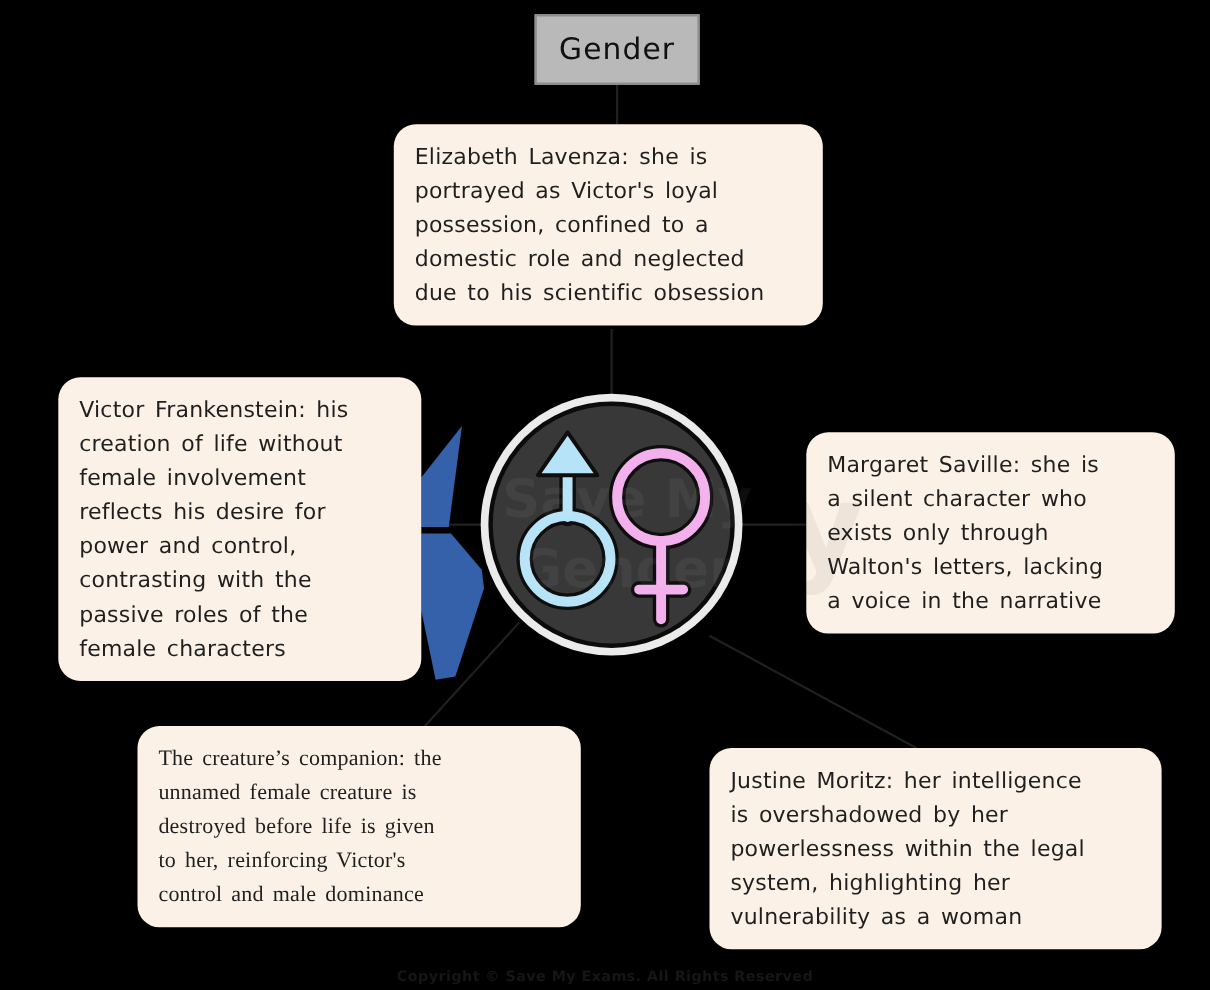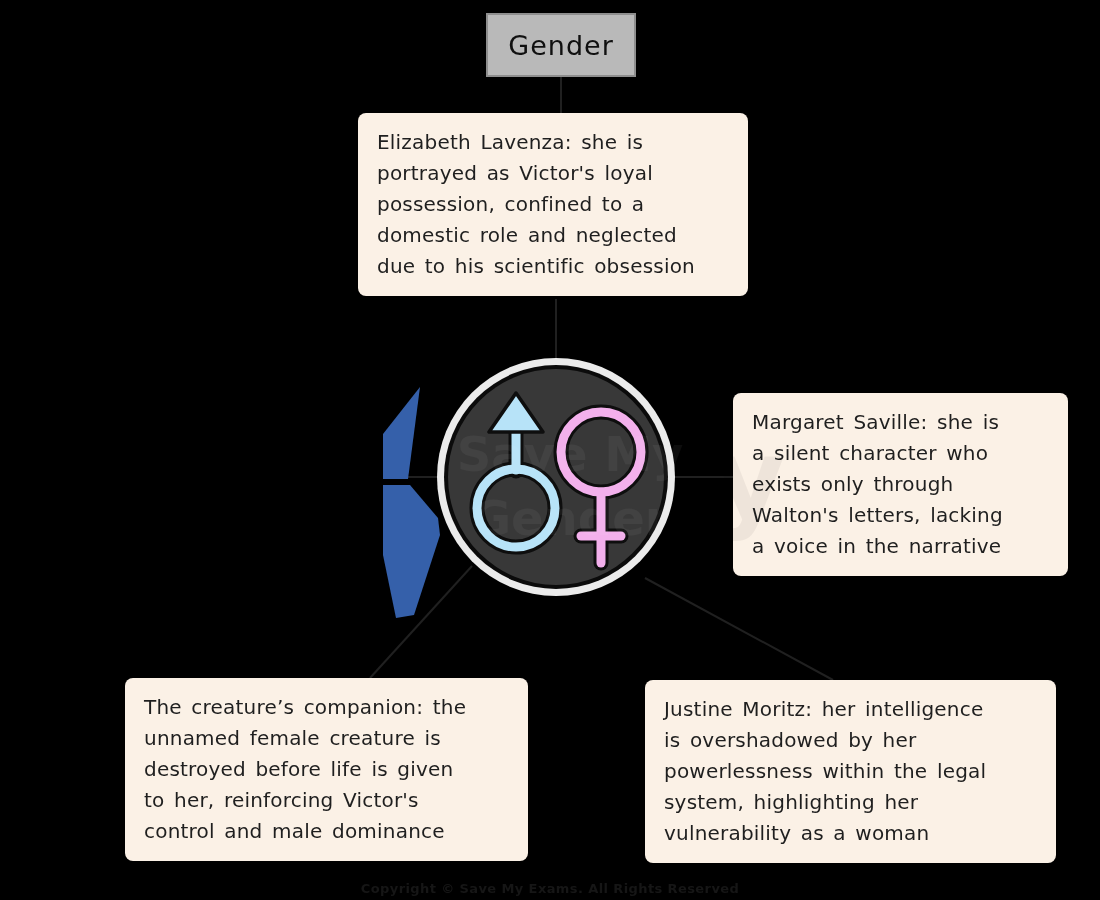--- a/index.html
+++ b/index.html
@@ -15,32 +15,32 @@
   .connectors { z-index: 0; }
   .bolt { z-index: 1; }
   .connector-line { stroke: var(--connector, #202020); stroke-width: 2; }
   .bolt-shape { fill: var(--bolt-blue, #3560aa); }
 
   .bubble {
     position: absolute;
     z-index: 2;
     background: var(--bubble-bg, #fbf1e6);
     color: var(--bubble-text, #1f1f1f);
-    border-radius: 8px;
+    border-radius: 20px;
     padding: 14px 19px;
     font-size: 20px;
     line-height: 31px;
     letter-spacing: 0.2px;
     word-spacing: 3px;
     white-space: pre-line;
   }
   .bubble-elizabeth { left: 358px; top: 113px;  width: 352px; }
   .bubble-victor    { left: 53px;  top: 343px;  width: 292px; }
   .bubble-margaret  { left: 733px; top: 393px;  width: 297px; }
-  .bubble-creature  { left: 125px; top: 678px;  width: 365px; }
+  .bubble-creature  { left: 125px; top: 660px;  width: 365px; font-family: Liberation Serif, serif; }
   .bubble-justine   { left: 607px; top: 680px;  width: 373px; margin-left: 38px; }
 
   .title-box {
     position: absolute;
     z-index: 2;
     left: 486px; top: 13px;
     width: 150px; height: 64px;
     background: var(--title-bg, #b9b9b9);
     border: 2px solid var(--title-border, #8e8e8e);
     box-sizing: border-box;
@@ -121,20 +121,28 @@
 
   <div class="title-box">
     <span>Gender</span>
   </div>
 
   <div class="bubble bubble-elizabeth">Elizabeth Lavenza: she is
 portrayed as Victor's loyal
 possession, confined to a
 domestic role and neglected
 due to his scientific obsession</div>
+  <div class="bubble bubble-victor">Victor Frankenstein: his
+creation of life without
+female involvement
+reflects his desire for
+power and control,
+contrasting with the
+passive roles of the
+female characters</div>
   <div class="bubble bubble-margaret">Margaret Saville: she is
 a silent character who
 exists only through
 Walton's letters, lacking
 a voice in the narrative</div>
   <div class="bubble bubble-creature">The creature’s companion: the
 unnamed female creature is
 destroyed before life is given
 to her, reinforcing Victor's
 control and male dominance</div>

